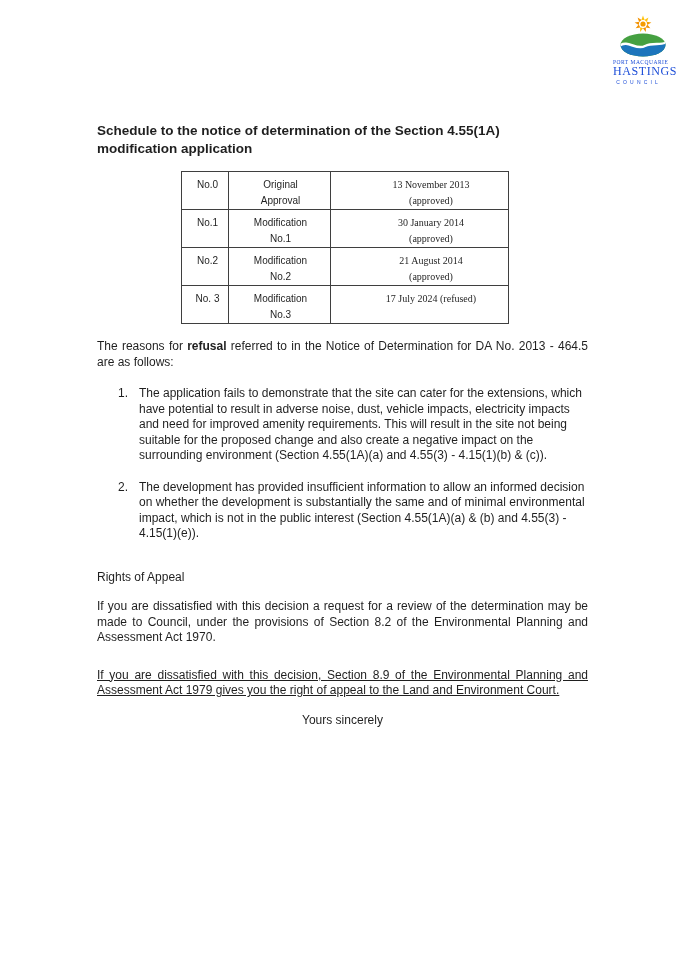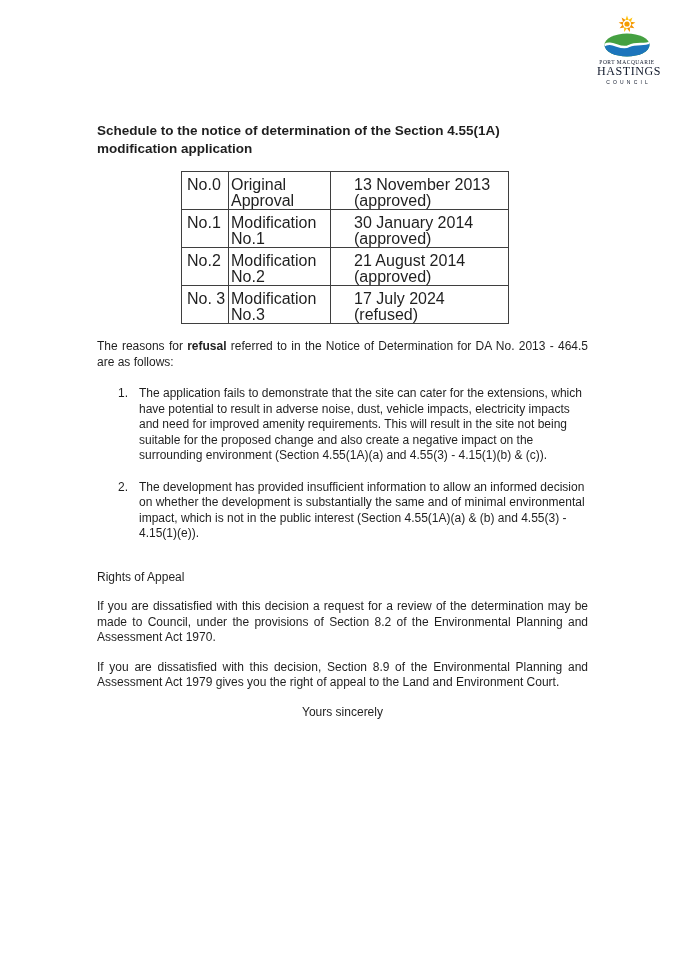--- a/index.html
+++ b/index.html
@@ -8,23 +8,23 @@
     position:relative;
     width:685px; height:970px;
     background:#ffffff;
     font-family:"Liberation Sans","DejaVu Sans",sans-serif;
     color:#1f1f1f;
     overflow:hidden;
   }
 
   
   .logo {
-    position:absolute; top:14px; right:28px;
-    width:60px; text-align:center;
-    color:#0f172a;
+    position:absolute; top:14px; right:12px;
+    width:60px; text-align:left;
+    color:#1d4ed8;
   }
   .logo svg { display:block; margin:0 auto; }
   .logo-small {
     font-family:"Liberation Serif","DejaVu Serif",serif;
     font-size:5.5px; letter-spacing:0.5px; white-space:nowrap;
     margin-top:1px;
   }
   .logo-large {
     font-family:"Liberation Serif","DejaVu Serif",serif;
     font-size:12px; letter-spacing:0.6px; line-height:12px; white-space:nowrap;
@@ -46,46 +46,47 @@
   
   table.history {
     margin:14px 0 0 84px;
     border-collapse:collapse;
     width:327px;
     table-layout:fixed;
   }
   table.history td {
     border:1px solid #3f3f3f;
     vertical-align:top;
-    font-size:16px; line-height:15.5px;
+    font-size:10px; line-height:15.5px;
     height:38px;
+    text-align:center;
   }
   td.c-no   { width:47px;  font-size:8px; line-height:9px; padding:5px 0 0 5px; }
   td.c-name { width:102px; padding:5px 0 0 2px; white-space:pre-line; }
-  td.c-date { width:178px; padding:5px 0 0 23px; white-space:pre-line; }
+  td.c-date { width:178px; padding:5px 0 0 23px; white-space:pre-line;font-family:Liberation Serif, serif; }
 
   
   p.body-p {
     font-size:12px; line-height:15.5px;
     text-align:justify;
   }
   .reasons-p { margin-top:15px; }
   .list-item {
     display:flex;
     margin:16px 0 0 21px;
     font-size:12px; line-height:15.5px;
   }
   .list-item .num { flex:none; width:21px; }
   .list-item .itext { width:449px; text-align:left; }
   .appeal-heading {
     margin-top:28px;
     font-size:12px; font-weight:normal; line-height:15.5px;
   }
   .appeal-p1 { margin-top:14px; }
-  .appeal-p2 { margin-top:14px; }
+  .appeal-p2 { margin-top:22px;text-decoration:underline; }
   .signoff { margin-top:14px; font-size:12px; line-height:15.5px; text-align:center; }
 </style>
 </head>
 <body>
 
 <div class="page">
 
   <div class="logo">
     <svg width="54" height="44" viewBox="0 0 54 44" aria-hidden="true">
       <g transform="translate(27,10)">

